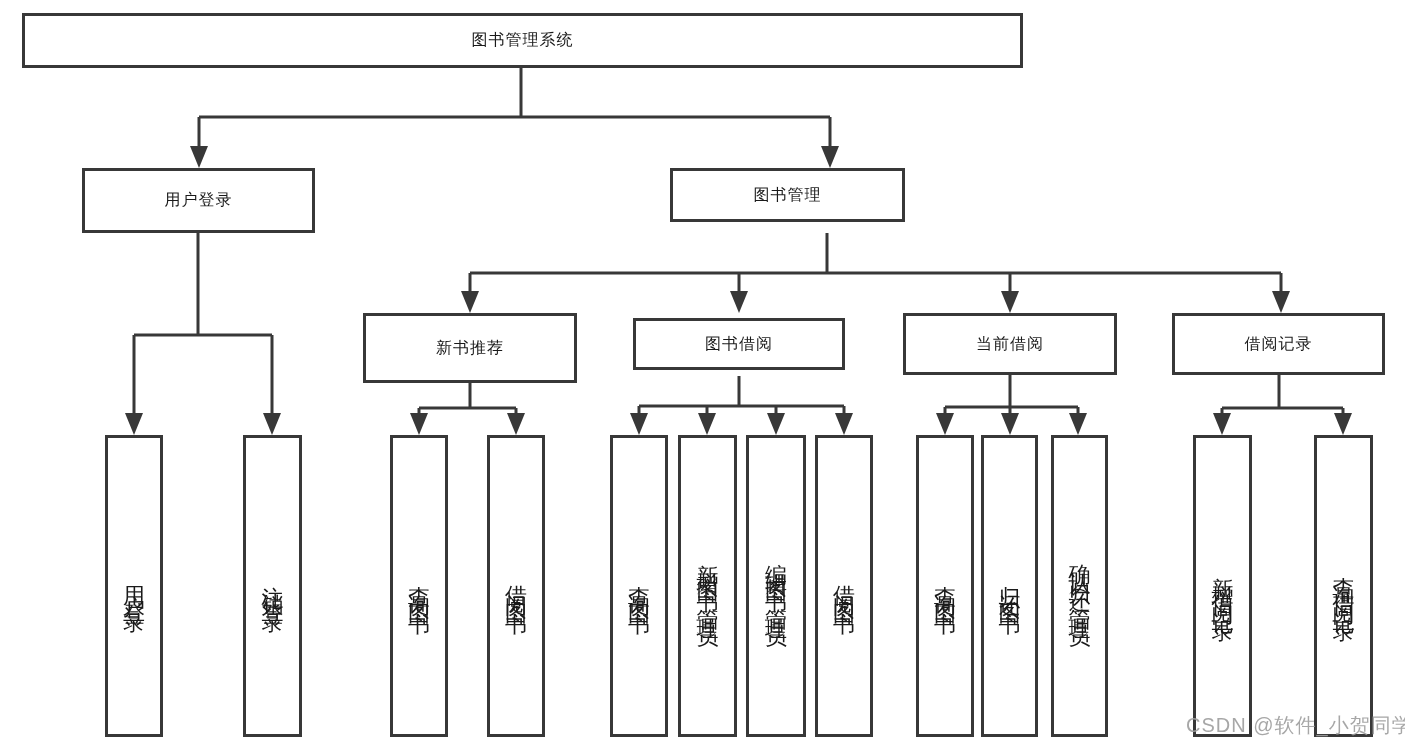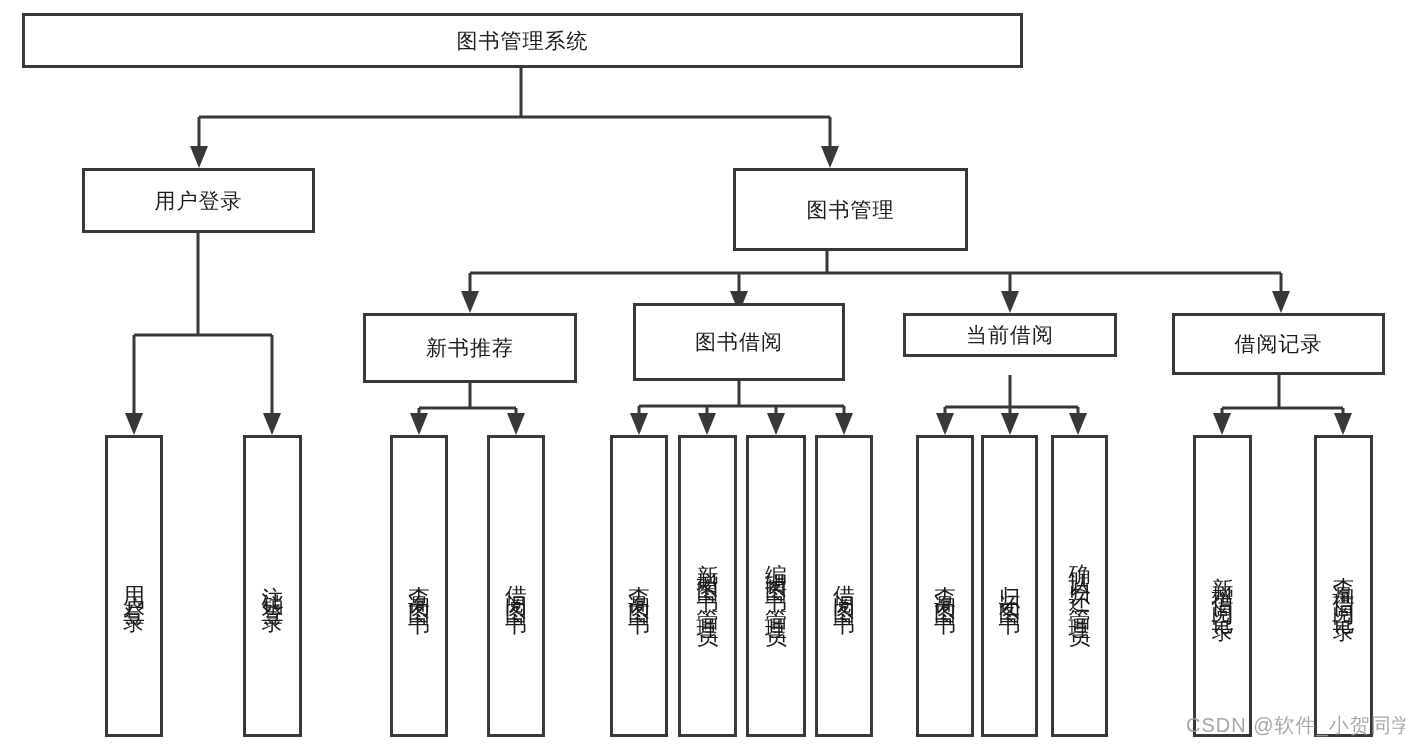--- a/index.html
+++ b/index.html
@@ -8,21 +8,21 @@
     font-family:"Liberation Sans","DejaVu Sans",sans-serif;
   }
   .wires{position:absolute;left:0;top:0;z-index:1;}
   .wires path{stroke:#383838;stroke-width:3;fill:none;}
   .wires polygon{fill:#383838;stroke:none;}
   .box{
     position:absolute;z-index:2;box-sizing:border-box;background:#ffffff;
     border:3px solid #383838;display:flex;align-items:center;justify-content:center;
     color:#1a1a1a;
   }
-  .hbox{font-size:21px;letter-spacing:1px;}
+  .hbox{font-size:16px;letter-spacing:1px;}
   .vbox .vlabel{
     writing-mode:vertical-rl;text-orientation:mixed;
     font-size:22px;line-height:1;letter-spacing:9px;
     color:#1a1a1a;white-space:nowrap;
   }
   .watermark{
     position:absolute;z-index:3;font-size:20px;letter-spacing:1px;
     color:#9e9e9e;opacity:0.9;white-space:nowrap;
   }
 </style>
@@ -67,31 +67,31 @@
     <polygon points="1334,413 1352,413 1343,435"></polygon>
   </svg>
 
   <div class="box hbox" style="left:22px;top:13px;width:1001px;height:55px">
     <span>图书管理系统</span>
   </div>
 
   <div class="box hbox" style="left:82px;top:168px;width:233px;height:65px">
     <span>用户登录</span>
   </div>
-  <div class="box hbox" style="left:733px;top:168px;width:235px;height:83px">
+  <div class="box hbox" style="left:670px;top:168px;width:235px;height:54px">
     <span>图书管理</span>
   </div>
 
   <div class="box hbox" style="left:363px;top:313px;width:214px;height:70px">
     <span>新书推荐</span>
   </div>
-  <div class="box hbox" style="left:633px;top:303px;width:212px;height:78px">
+  <div class="box hbox" style="left:633px;top:318px;width:212px;height:52px">
     <span>图书借阅</span>
   </div>
-  <div class="box hbox" style="left:903px;top:313px;width:214px;height:44px">
+  <div class="box hbox" style="left:903px;top:313px;width:214px;height:62px">
     <span>当前借阅</span>
   </div>
   <div class="box hbox" style="left:1172px;top:313px;width:213px;height:62px">
     <span>借阅记录</span>
   </div>
 
   <div class="box vbox" style="left:105px;top:435px;width:58px;height:302px">
     <span class="vlabel">用户登录</span>
   </div>
   <div class="box vbox" style="left:243px;top:435px;width:59px;height:302px">

